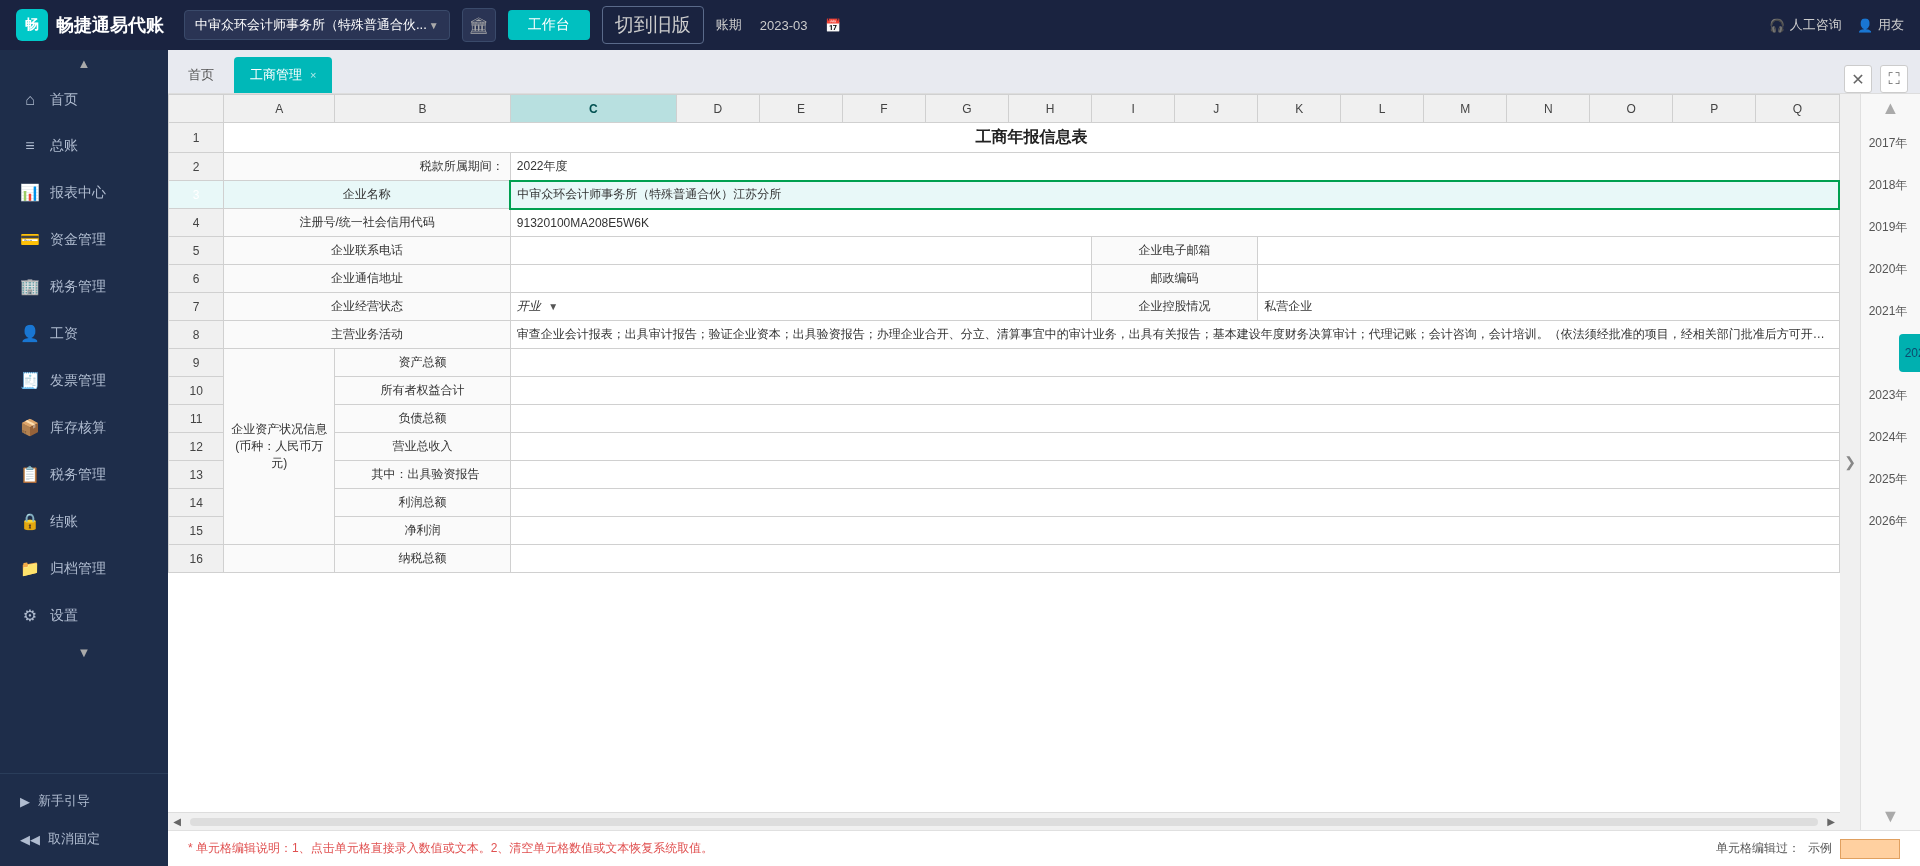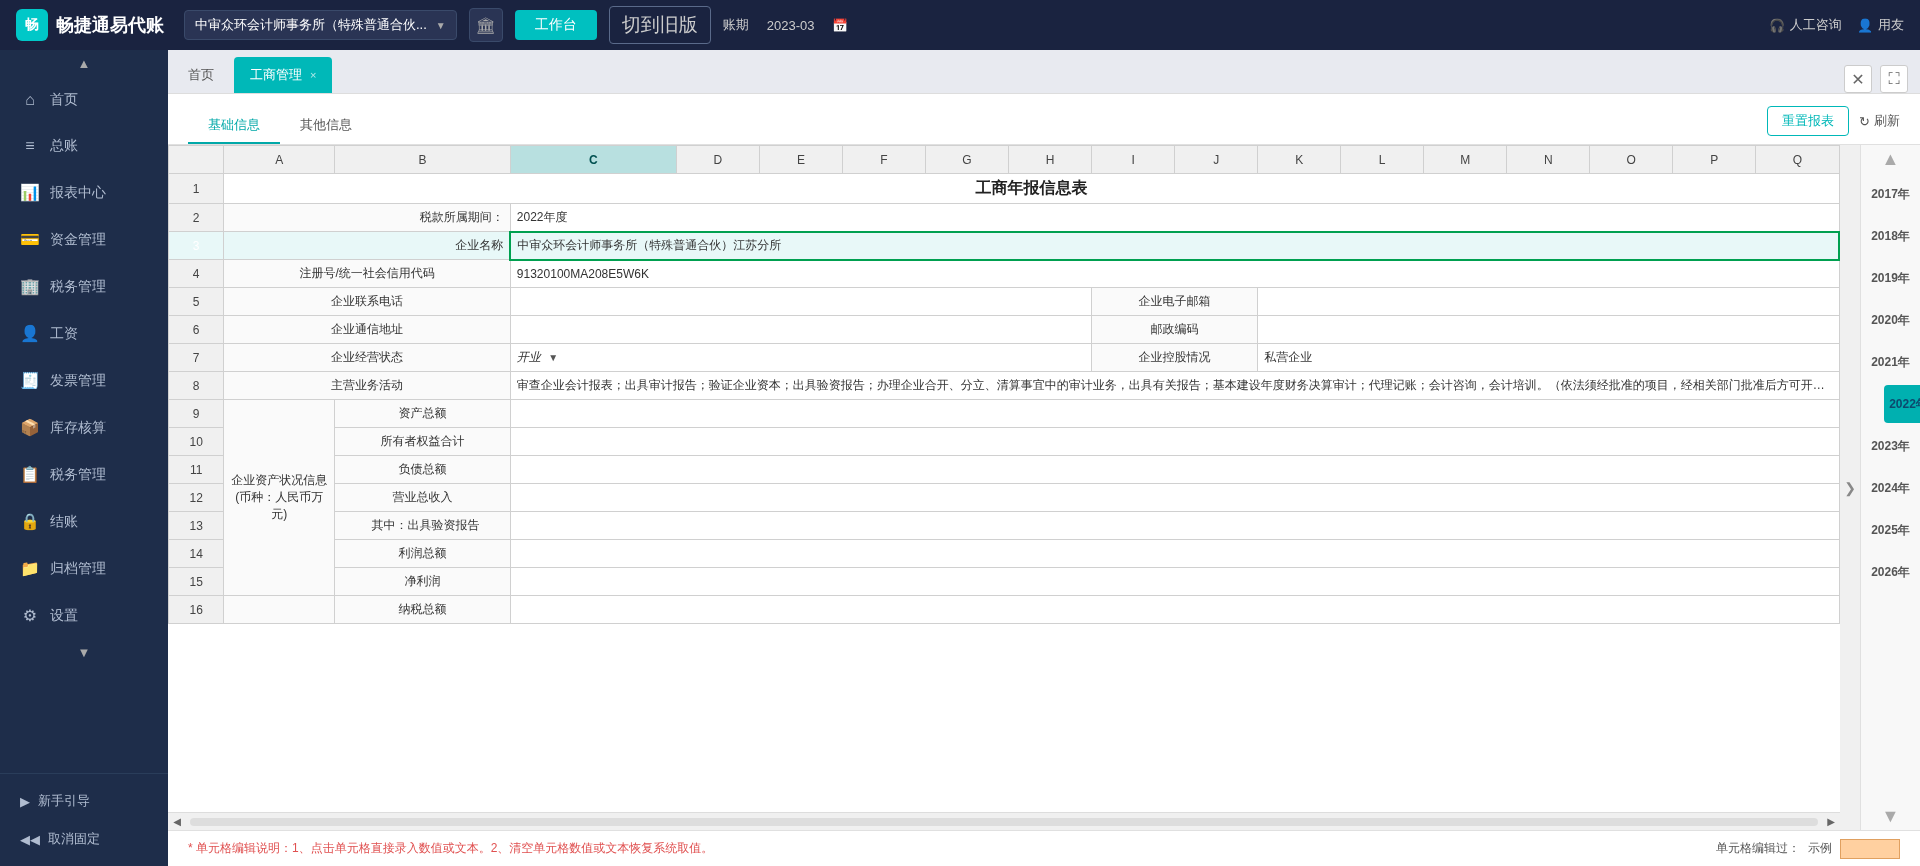--- a/index.html
+++ b/index.html
@@ -28,21 +28,21 @@
       display: flex; align-items: center; justify-content: center;
       color: white; font-size: 14px; font-weight: bold;
     }
     .logo-text { color: white; font-size: 18px; font-weight: bold; }
     .company-selector {
       background: #2a3454;
       border: 1px solid #3a4a6a;
       border-radius: 4px;
       color: white;
       padding: 5px 10px;
-      display: flex; align-items: center; gap: 9px;
+      display: flex; align-items: center; gap: 2px;
       font-size: 13px;
       cursor: pointer;
     }
     .company-selector .chevron { color: #aaa; font-size: 10px; }
     .icon-btn {
       background: #2a3454;
       border: 1px solid #3a4a6a;
       border-radius: 4px;
       color: #aaa;
       width: 34px; height: 34px;
@@ -326,22 +326,20 @@
       align-items: center;
       flex-shrink: 0;
       overflow: hidden;
     }
     .right-panel-scroll {
       flex: 1;
       overflow-y: auto;
       width: 100%;
       display: flex;
       flex-direction: column;
-      align-items: center;
-      font-weight: bold;
     }
     .year-item {
       width: 50px;
       height: 38px;
       display: flex;
       align-items: center;
       justify-content: center;
       font-size: 12px;
       color: #555;
       cursor: pointer;
@@ -544,35 +542,20 @@
           <span>✕</span>
         </div>
         <div class="tab-action-btn">
           <span>⛶</span>
         </div>
       </div>
     </div>
 
     <div class="inner-content">
 
-      <div class="subtabs">
-        <div class="subtab active">
-          <span>基础信息</span>
-        </div>
-        <div class="subtab">
-          <span>其他信息</span>
-        </div>
-        <div class="subtab-actions">
-          <button class="reset-btn">重置报表</button>
-          <button class="refresh-btn">
-            <span>↻</span>
-            <span>刷新</span>
-          </button>
-        </div>
-      </div>
 
       <div class="spreadsheet-wrapper">
         <div class="spreadsheet-main">
           <div class="spreadsheet-container">
             <table class="sheet">
               <thead>
                 <tr class="col-header">
                   <th class="row-num-header"></th>
                   <th>A</th>
                   <th>B</th>
@@ -601,21 +584,21 @@
                 </tr>
 
                 <tr>
                   <td class="row-num">2</td>
                   <td colspan="2" class="label-cell" style="text-align:right;">税款所属期间：</td>
                   <td colspan="15" class="data-cell">2022年度</td>
                 </tr>
 
                 <tr class="row-selected">
                   <td class="row-num" style="background:#00a8a8;color:white;">3</td>
-                  <td colspan="2" class="label-cell" style="text-align:right;background:#e8f8f8;">企业名称</td>
+                  <td colspan="2" class="label-cell" style="text-align:center;background:#e8f8f8;">企业名称</td>
                   <td colspan="15" class="data-cell cell-active" style="background:#e8f8f8;">中审众环会计师事务所（特殊普通合伙）江苏分所</td>
                 </tr>
 
                 <tr>
                   <td class="row-num">4</td>
                   <td colspan="2" class="label-cell">注册号/统一社会信用代码</td>
                   <td colspan="15" class="data-cell">91320100MA208E5W6K</td>
                 </tr>
 
                 <tr>

